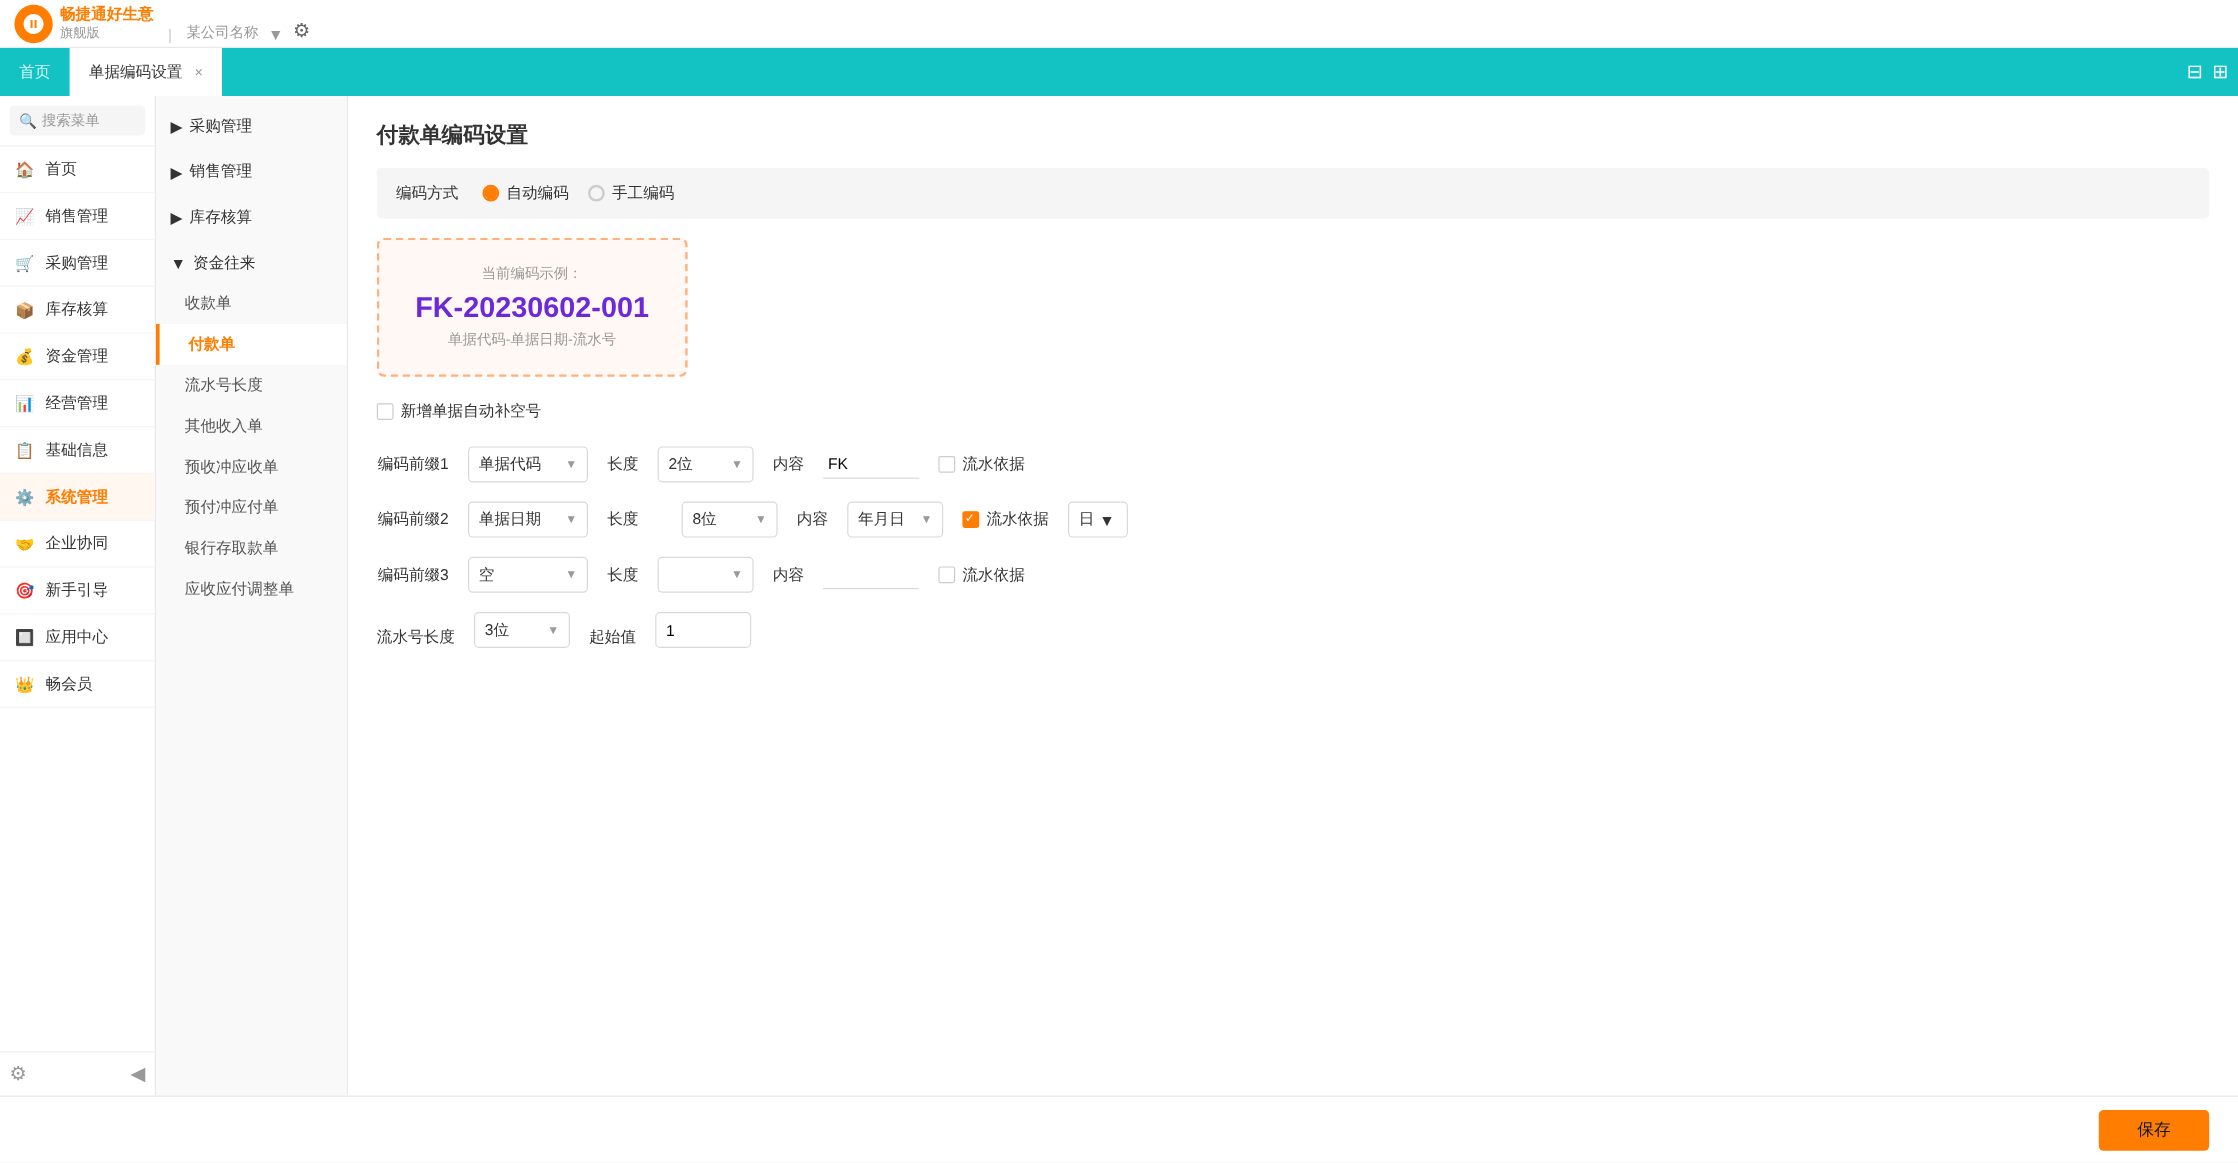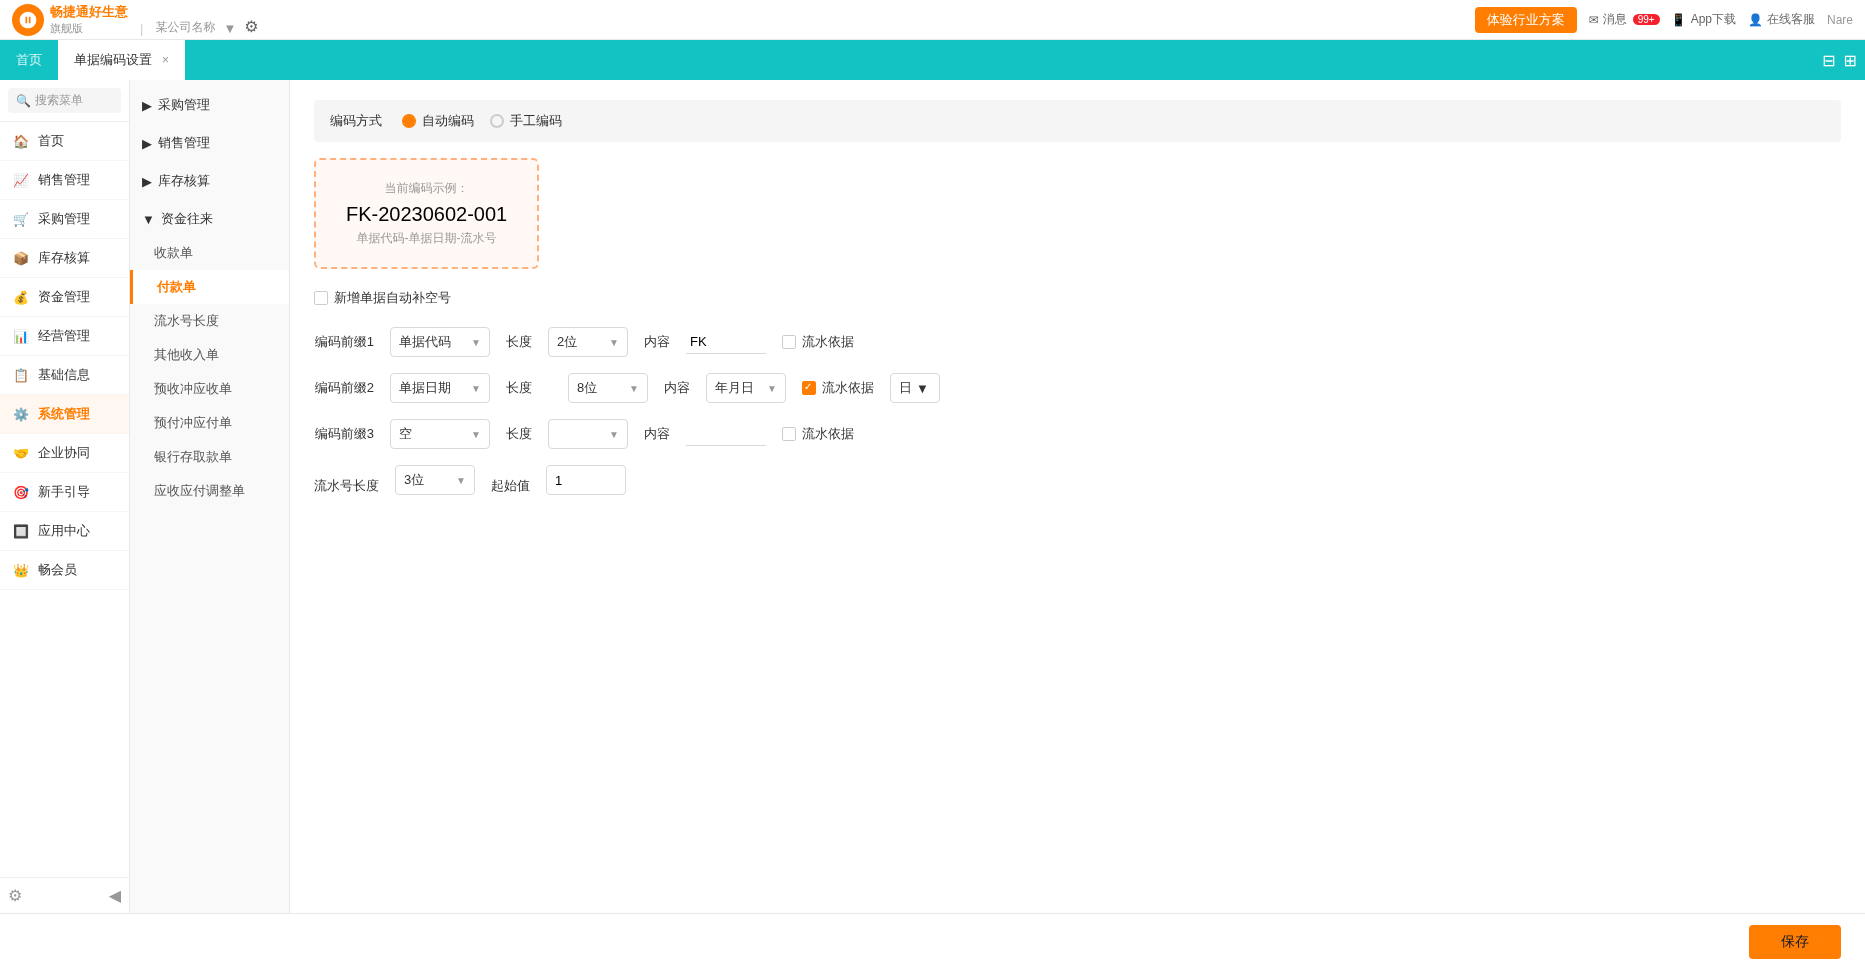--- a/index.html
+++ b/index.html
@@ -62,21 +62,21 @@
     .radio-group { display: flex; align-items: center; gap: 16px; }
     .radio-item { display: flex; align-items: center; gap: 6px; cursor: pointer; font-size: 13px; }
     .radio-circle { width: 14px; height: 14px; border-radius: 50%; border: 2px solid #ccc; display: inline-block; flex-shrink: 0; }
     .radio-circle.checked { border-color: #ff7d00; background: radial-gradient(circle, #ff7d00 5px, white 5px); }
 
     .info-text { font-size: 12px; color: #666; margin-bottom: 16px; line-height: 1.8; }
 
     
     .preview-box { border: 2px dashed #ffb07d; border-radius: 6px; padding: 20px 30px; background: #fff8f4; display: inline-block; margin-bottom: 20px; text-align: center; }
     .preview-label { font-size: 12px; color: #999; margin-bottom: 6px; }
-    .preview-code { font-size: 20px; font-weight: normal; color: #000000; margin-bottom: 4px; }
+    .preview-code { font-size: 24px; font-weight: bold; color: #6d28d9; margin-bottom: 4px; }
     .preview-desc { font-size: 12px; color: #999; }
 
     
     .auto-fill-row { display: flex; align-items: center; gap: 8px; margin-bottom: 20px; }
     .checkbox-item { display: flex; align-items: center; gap: 6px; font-size: 13px; cursor: pointer; }
     .checkbox-box { width: 14px; height: 14px; border: 1px solid #ccc; border-radius: 2px; display: inline-block; }
 
     
     .form-rows { display: flex; flex-direction: column; gap: 16px; margin-bottom: 16px; }
     .form-row { display: flex; align-items: center; gap: 16px; }
@@ -120,37 +120,20 @@
       <div class="logo-text">
         <div class="line1">畅捷通好生意</div>
         <div class="line2">旗舰版</div>
       </div>
     </div>
     <div style="color:#ccc;margin:0 4px;">|</div>
     <span style="color:#999;font-size:12px;">某公司名称</span>
     <span style="color:#999;cursor:pointer;">▼</span>
     <span style="color:#666;cursor:pointer;font-size:16px;">⚙</span>
   </div>
-  <div style="display:flex;align-items:center;gap:12px;">
-    <button class="topbar-btn-primary">体验行业方案</button>
-    <div class="topbar-icon-btn">
-      <span>✉</span>
-      <span>消息</span>
-      <span class="badge">99+</span>
-    </div>
-    <div class="topbar-icon-btn">
-      <span>📱</span>
-      <span>App下载</span>
-    </div>
-    <div class="topbar-icon-btn">
-      <span>👤</span>
-      <span>在线客服</span>
-    </div>
-    <div class="topbar-user">Nare</div>
-  </div>
 </div>
 
 <div class="nav-tabs">
   <div class="nav-tab">
     <span>首页</span>
   </div>
   <div class="nav-tab active">
     <span>单据编码设置</span>
     <span class="close-icon">×</span>
   </div>
@@ -257,20 +240,21 @@
           <div class="sub-sidebar-item">流水号长度</div>
           <div class="sub-sidebar-item">其他收入单</div>
           <div class="sub-sidebar-item">预收冲应收单</div>
           <div class="sub-sidebar-item">预付冲应付单</div>
           <div class="sub-sidebar-item">银行存取款单</div>
           <div class="sub-sidebar-item">应收应付调整单</div>
         </div>
       </div>
 
       <div class="page-content">
+        <h2 class="page-title">付款单编码设置</h2>
 
         
         <div class="encoding-method">
           <span class="encoding-method-label">编码方式</span>
           <div class="radio-group">
             <label class="radio-item">
               <span class="radio-circle checked"></span>
               <span>自动编码</span>
             </label>
             <label class="radio-item">

